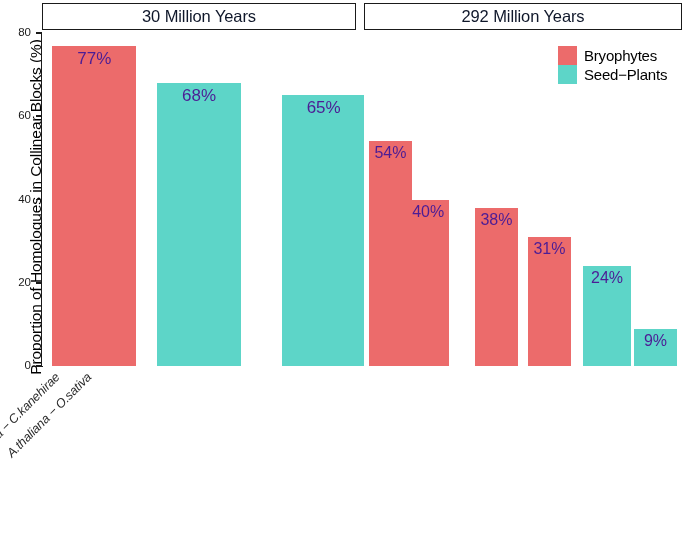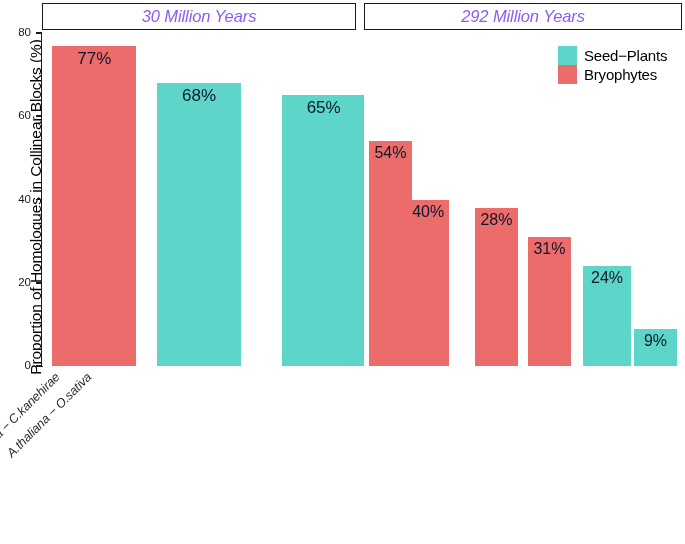--- a/index.html
+++ b/index.html
@@ -69,23 +69,22 @@
     height: 27px;
     border: 1.8px solid #1a1a1a;
     background: #ffffff;
     box-sizing: border-box;
     display: flex;
     align-items: center;
     justify-content: center;
   }
   .strip-label {
     font-size: 16.5px;
-    color: #8b5cf6;
+    color: #0f172a;
     letter-spacing: -0.1px;
-    font-style: italic;
   }
   #strip-left  { left: 42px;  width: 314px; }
   #strip-right { left: 364px; width: 318px; }
 
   
   .panel {
     position: absolute;
     top: 33px;
     height: 333px;
     background: #ffffff;
@@ -99,21 +98,21 @@
     position: absolute;
     bottom: 0;
     box-sizing: border-box;
   }
   .bar-value {
     position: absolute;
     left: 0;
     width: 100%;
     text-align: center;
     font-size: 17px;
-    color: #0f172a;
+    color: #4c1d95;
     top: 3px;
     white-space: nowrap;
   }
   .bar.narrow .bar-value { font-size: 16px; }
 
   
   .x-label {
     position: absolute;
     top: 370px;
     font-size: 12.6px;
@@ -192,42 +191,42 @@
       </div>
     </div>
   <div class="panel" id="panel-right">
       <div class="bar narrow" style="left: 5.3px; width: 42.4px; height: 224.775px; background: rgb(236, 107, 107);">
         <span class="bar-value">54%</span>
       </div>
       <div class="bar narrow" style="left: 43px; width: 42.4px; height: 166.5px; background: rgb(236, 107, 107);">
         <span class="bar-value">40%</span>
       </div>
       <div class="bar narrow" style="left: 111.3px; width: 42.4px; height: 158.175px; background: rgb(236, 107, 107);">
-        <span class="bar-value">28%</span>
+        <span class="bar-value">38%</span>
       </div>
       <div class="bar narrow" style="left: 164.3px; width: 42.4px; height: 129.037px; background: rgb(236, 107, 107);">
         <span class="bar-value">31%</span>
       </div>
       <div class="bar narrow" style="left: 219px; width: 48px; height: 99.9px; background: rgb(93, 213, 200);">
         <span class="bar-value">24%</span>
       </div>
       <div class="bar narrow" style="left: 270.3px; width: 42.4px; height: 37.4625px; background: rgb(93, 213, 200);">
         <span class="bar-value">9%</span>
       </div>
     </div>
 
   <div id="x-labels">
       <div class="x-label" style="left: calc(-100% + 602.5px);">A.thaliana − C.kanehirae</div>
       <div class="x-label" style="left: calc(-100% + 655.5px);">A.thaliana − O.sativa</div>
     </div>
 
   <div id="legend">
     <div class="legend-row">
+      <span class="legend-key" id="key-bryophytes" style="background: rgb(236, 107, 107);"></span>
+      <span class="legend-text">Bryophytes</span>
+    </div>
+    <div class="legend-row">
       <span class="legend-key" id="key-seedplants" style="background: rgb(93, 213, 200);"></span>
       <span class="legend-text">Seed−Plants</span>
     </div>
-    <div class="legend-row">
-      <span class="legend-key" id="key-bryophytes" style="background: rgb(236, 107, 107);"></span>
-      <span class="legend-text">Bryophytes</span>
-    </div>
   </div>
 
 </div>
 
 </body></html>

